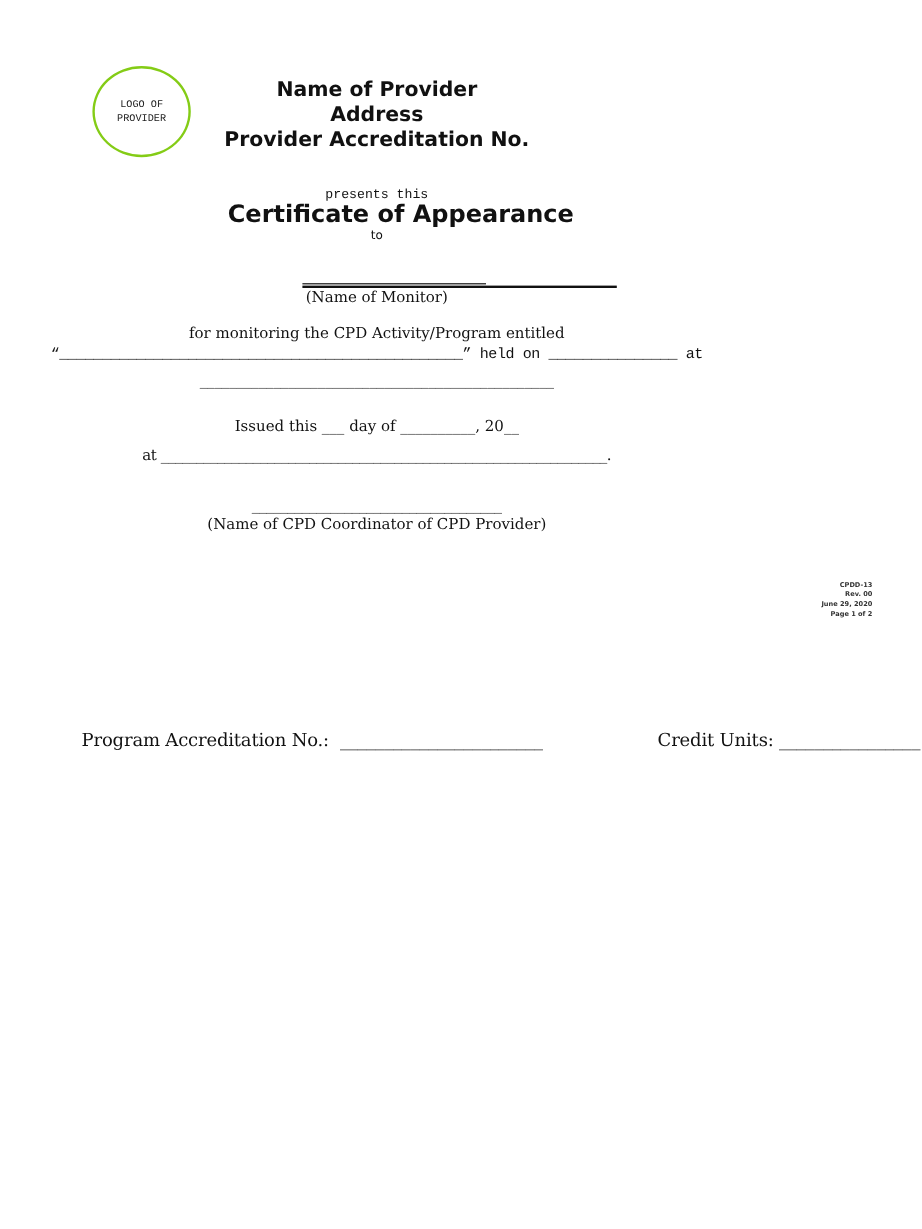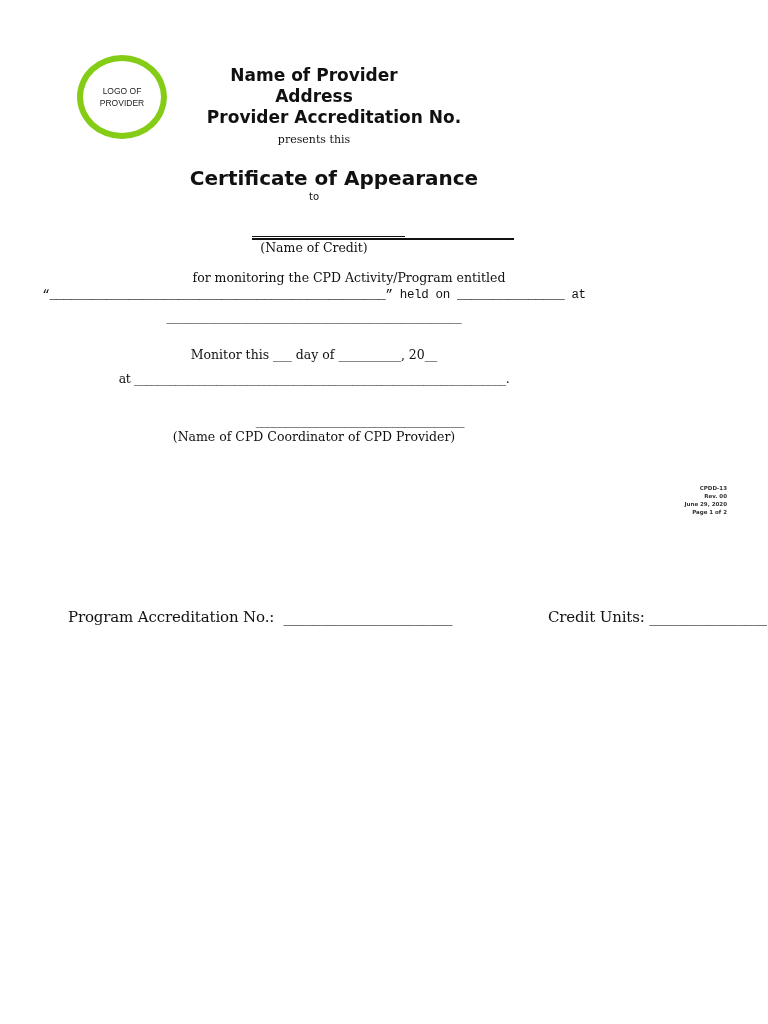--- a/index.html
+++ b/index.html
@@ -1,23 +1,23 @@
 <!DOCTYPE html>
 <html><head>
 <meta charset="utf-8">
 <style>
   html, body { margin:0; padding:0; background:#ffffff; }
   body { width:768px; height:1024px; position:relative; overflow:hidden; color:#111; }
   .abs { position:absolute; }
   .center { left:0; width:628px; text-align:center; }
   .logo {
     left:77px; top:55px; width:78px; height:72px;
-    border:6px solid #84cc16; border-radius:50%;
+    border:2px solid #84cc16; border-radius:50%;
     display:flex; align-items:center; justify-content:center;
-    text-align:center; font-family:Liberation Sans, sans-serif;
+    text-align:center; font-family:Liberation Mono, monospace;
     font-size:8.5px; line-height:12px; color:#222;
   }
   .logo span { display:block; }
   .hdr { font-family:"DejaVu Sans", sans-serif; font-weight:bold; font-size:17px; line-height:21px; }
   .presents { font-family:"DejaVu Serif", serif; font-size:11px; }
   .title { font-family:"DejaVu Sans", sans-serif; font-weight:bold; font-size:20px; }
   .to { font-family:"DejaVu Sans", sans-serif; font-size:10px; }
   .body-text { font-family:"DejaVu Serif", serif; font-size:12.5px; white-space:pre; }
   .line { position:absolute; background:#111; height:1px; }
   .docctl {
@@ -33,39 +33,39 @@
 
 <div class="abs logo">
   <div>
     <span>LOGO OF</span>
     <span>PROVIDER</span>
   </div>
 </div>
 
 <div class="abs center hdr" style="top:65px;">Name of Provider</div>
 <div class="abs center hdr" style="top:86px;">Address</div>
-<div class="abs center hdr" style="top:107px;padding-left:20px;">Provider Accreditation No.</div>
+<div class="abs center hdr" style="top:107px;">Provider Accreditation No.</div>
 
-<div class="abs center presents" style="top:133px;">presents this</div>
+<div class="abs center presents" style="top:157px;font-family:Liberation Mono, monospace;">presents this</div>
 
 <div class="abs center title" style="top:166px;padding-left:20px;">Certificate of Appearance</div>
 <div class="abs center to" style="top:191px;">to</div>
 
 <div class="line" style="left:252px; top:236px; width:153px;"></div>
 <div class="line" style="left:252px; top:238px; width:262px; height:2px;"></div>
-<div class="abs center body-text" style="top:240px;">(Name of Credit)</div>
+<div class="abs center body-text" style="top:240px;">(Name of Monitor)</div>
 
-<div class="abs center body-text" style="top:270px;padding-left:35px;">for monitoring the CPD Activity/Program entitled</div>
+<div class="abs center body-text" style="top:270px;">for monitoring the CPD Activity/Program entitled</div>
 <div class="abs center body-text" style="top:288px; letter-spacing:-0.35px;font-family:Liberation Mono, monospace;">“_______________________________________________” held on _______________ at</div>
 <div class="abs center body-text" style="top:309px; letter-spacing:-0.1px;">________________________________________________</div>
 
-<div class="abs center body-text" style="top:347px;">Monitor this ___ day of __________, 20__</div>
+<div class="abs center body-text" style="top:347px;">Issued this ___ day of __________, 20__</div>
 <div class="abs center body-text" style="top:371px; letter-spacing:-0.35px;">at _______________________________________________________________.</div>
 
-<div class="abs center body-text" style="top:413px; letter-spacing:-0.3px;padding-left:46px;">___________________________________</div>
+<div class="abs center body-text" style="top:413px; letter-spacing:-0.3px;">___________________________________</div>
 <div class="abs center body-text" style="top:429px;">(Name of CPD Coordinator of CPD Provider)</div>
 
 <div class="abs docctl">
   <span>CPDD-13</span>
   <span>Rev. 00</span>
   <span>June 29, 2020</span>
   <span>Page 1 of 2</span>
 </div>
 
 <div class="abs footer-text" style="left:68px; top:608px; letter-spacing:-0.15px;">Program Accreditation No.:  _______________________</div>

